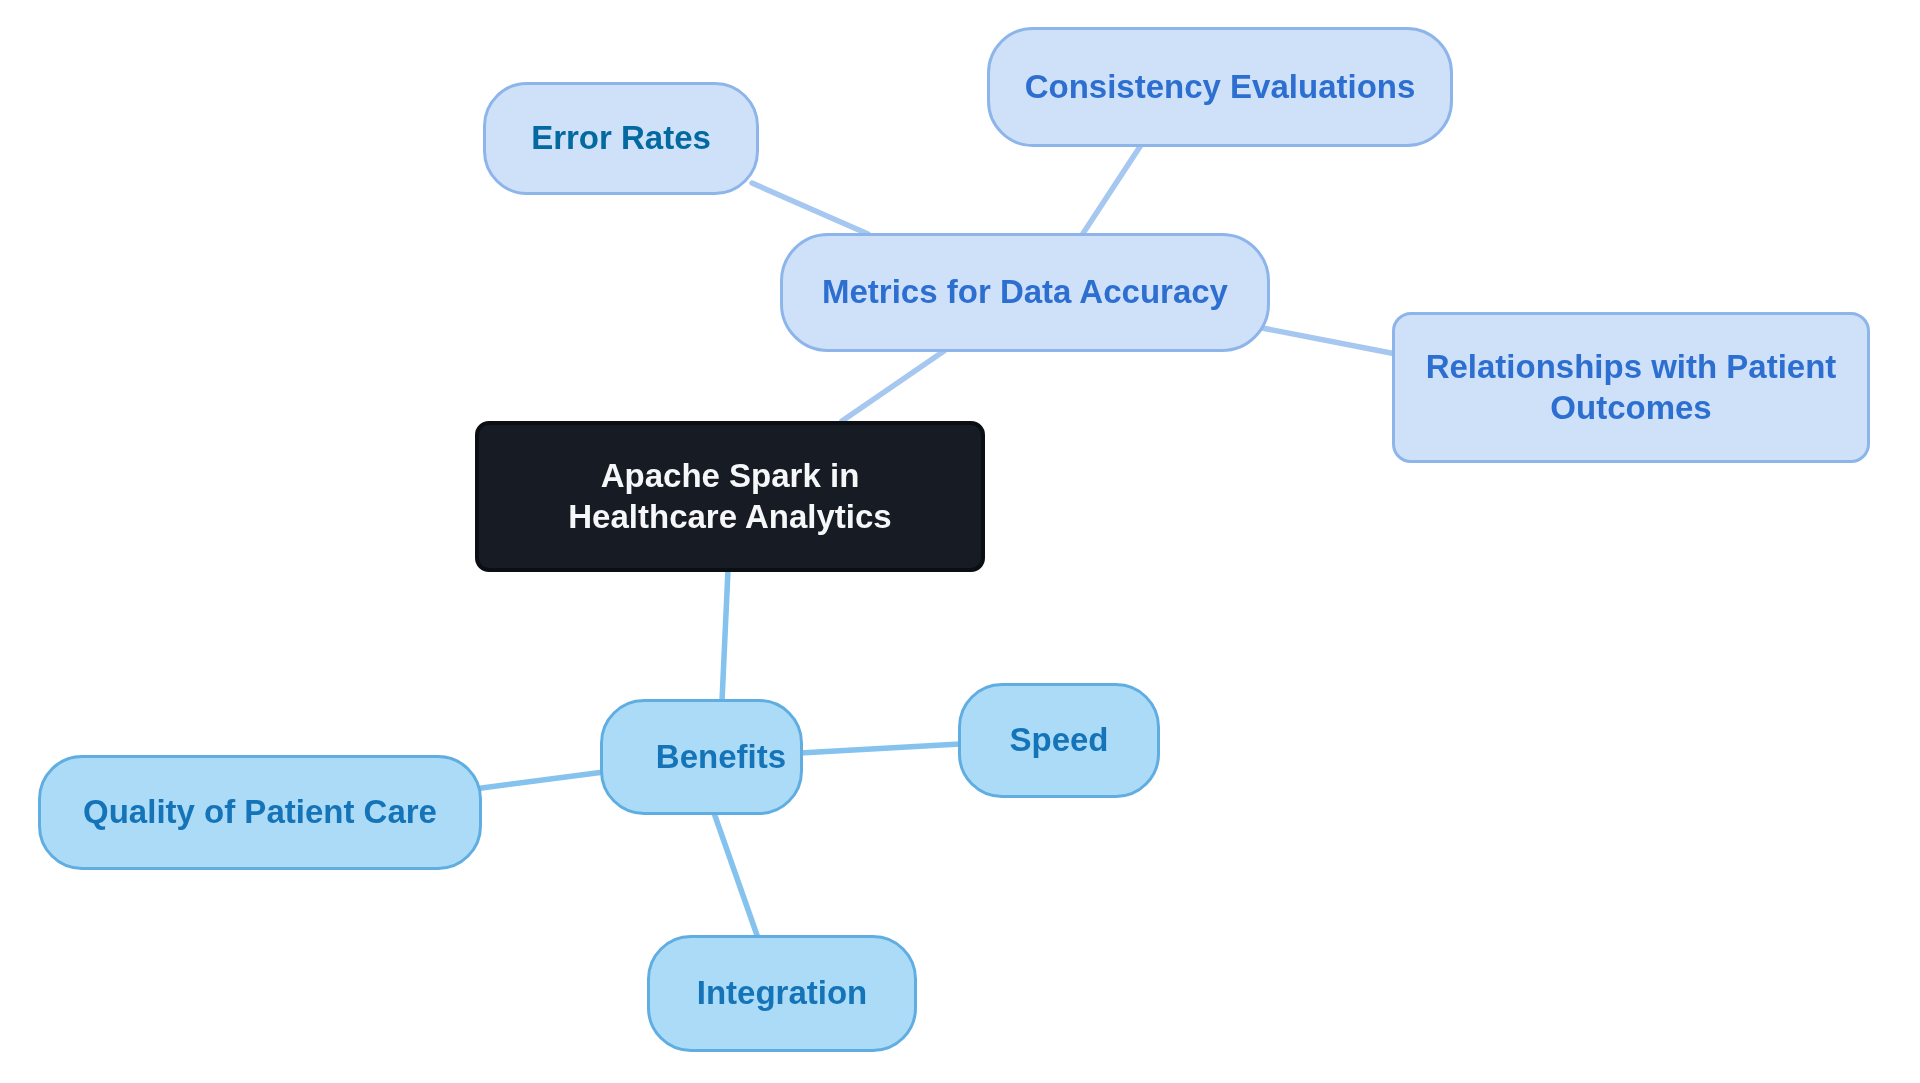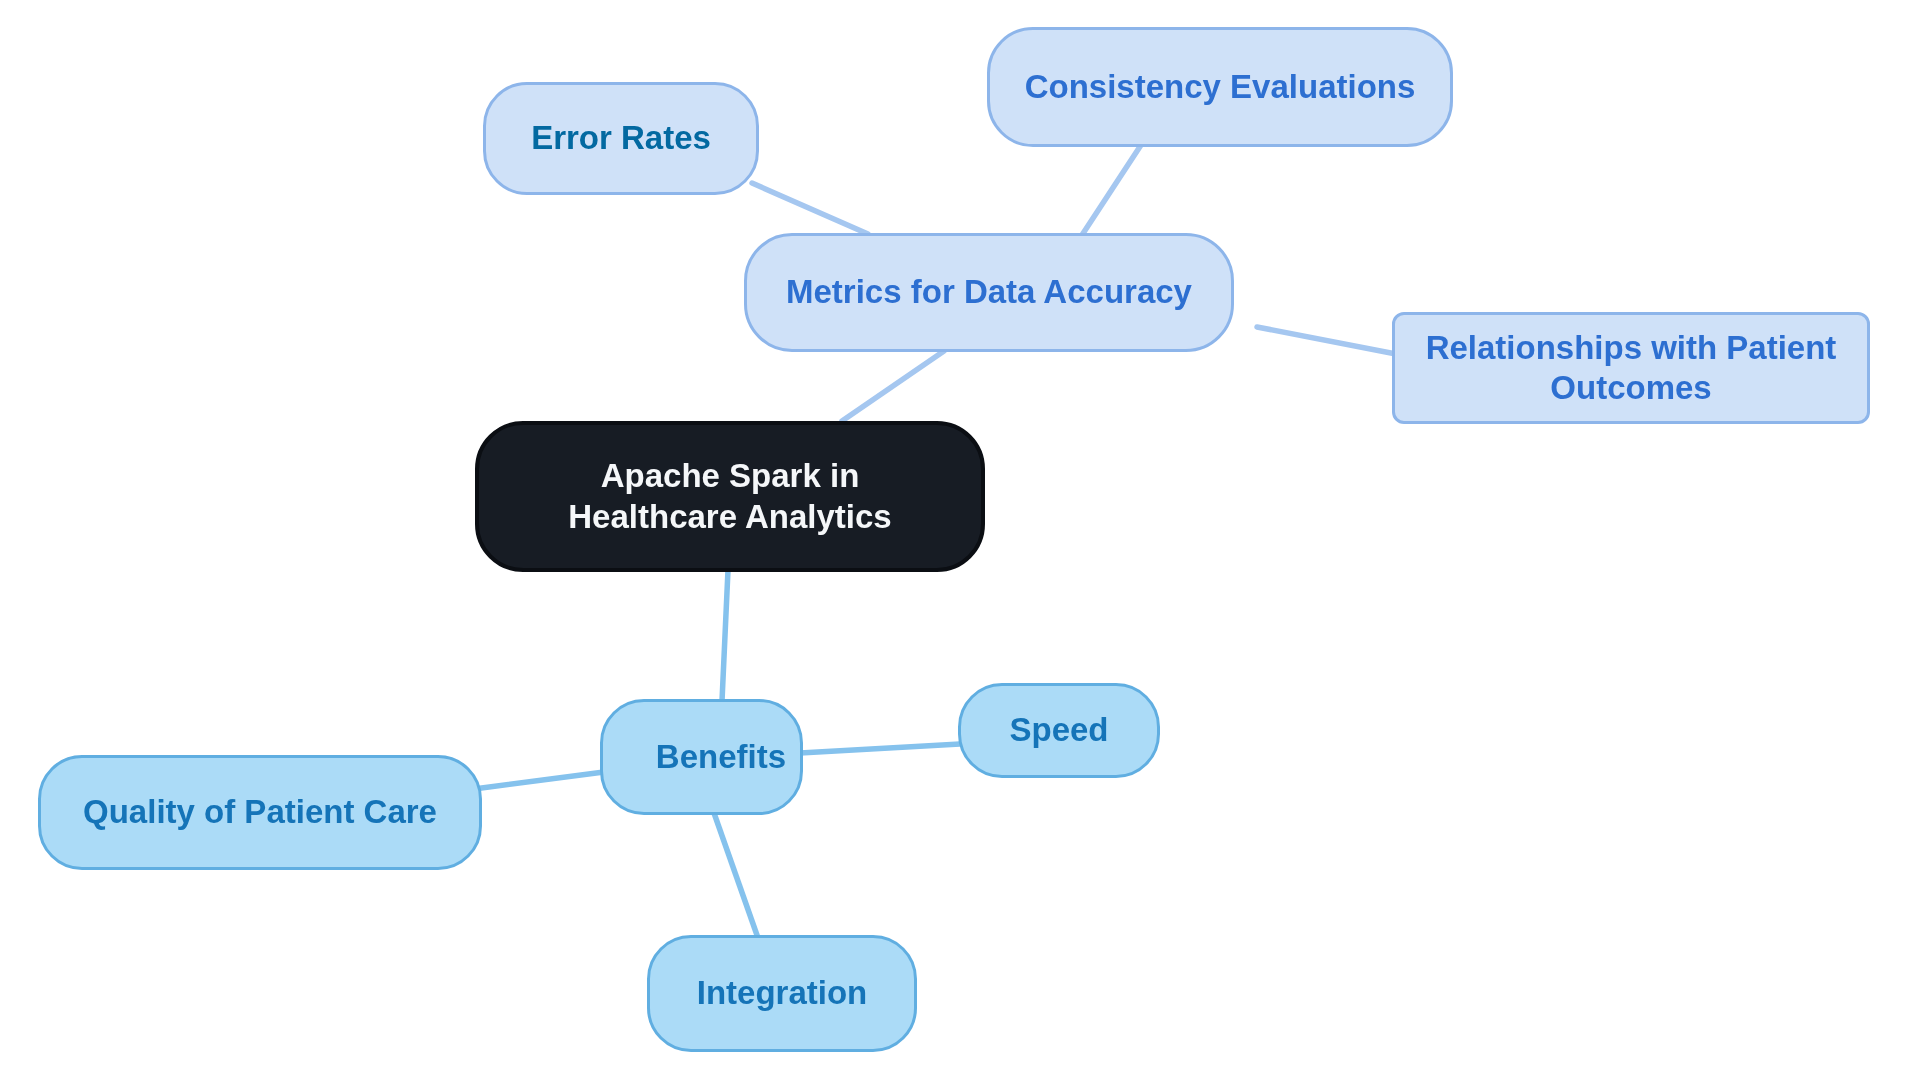--- a/index.html
+++ b/index.html
@@ -46,46 +46,46 @@
   }
   .node-root {
     left: 475px; top: 421px; width: 510px; height: 151px;
     border-radius: 48px;
     border: 4px solid;
     padding: 0 38px;
   }
   .node-branch, .node-leaf {
     border: 3px solid;
   }
-  .node-metrics        { left: 744px;  top: 233px; width: 490px; height: 119px; border-radius: 48px; padding: 0 28px; }
+  .node-metrics        { left: 780px;  top: 233px; width: 490px; height: 119px; border-radius: 48px; padding: 0 28px; }
   .node-error          { left: 483px;  top: 82px;  width: 276px; height: 113px; border-radius: 44px; padding: 0 20px; }
   .node-consistency    { left: 987px;  top: 27px;  width: 466px; height: 120px; border-radius: 46px; padding: 0 24px; }
-  .node-relationships  { left: 1392px; top: 312px; width: 478px; height: 112px; border-radius: 12px; padding: 0 28px; }
+  .node-relationships  { left: 1392px; top: 312px; width: 478px; height: 151px; border-radius: 19px; padding: 0 28px; }
   .node-benefits       { left: 600px;  top: 699px; width: 203px; height: 116px; border-radius: 44px; padding: 0 14px; }
-  .node-speed          { left: 958px;  top: 683px; width: 202px; height: 95px; border-radius: 44px; padding: 0 14px; }
+  .node-speed          { left: 958px;  top: 683px; width: 202px; height: 115px; border-radius: 44px; padding: 0 14px; }
   .node-quality        { left: 38px;   top: 755px; width: 444px; height: 115px; border-radius: 44px; padding: 4px 24px; }
   .node-integration    { left: 647px;  top: 935px; width: 270px; height: 117px; border-radius: 44px; padding: 0 18px; }
 </style>
 </head>
 <body>
 
 <div class="canvas">
 
   <svg class="edges" viewBox="0 0 1920 1083" xmlns="http://www.w3.org/2000/svg">
     <line x1="842" y1="421" x2="944" y2="351" style="stroke: rgb(165, 199, 240);"></line>
     <line x1="752" y1="183" x2="868" y2="234" style="stroke: rgb(165, 199, 240);"></line>
     <line x1="1141" y1="145" x2="1082" y2="235" style="stroke: rgb(165, 199, 240);"></line>
     <line x1="1257" y1="327" x2="1396" y2="354" style="stroke: rgb(165, 199, 240);"></line>
     <line x1="728" y1="570" x2="722" y2="701" style="stroke: rgb(133, 194, 237);"></line>
     <line x1="800" y1="753" x2="960" y2="744" style="stroke: rgb(133, 194, 237);"></line>
     <line x1="604" y1="772" x2="474" y2="789" style="stroke: rgb(133, 194, 237);"></line>
     <line x1="714" y1="813" x2="758" y2="938" style="stroke: rgb(133, 194, 237);"></line>
   </svg>
 
-  <div class="node node-root" style="background-color: rgb(23, 28, 36); border-color: rgb(11, 14, 19); color: rgb(245, 247, 249);">
+  <div class="node node-root" style="background-color: rgb(23, 28, 36); border-color: rgb(11, 14, 19); color: rgb(245, 247, 249); border-radius: 14px;">
     <span class="label">Apache Spark in Healthcare Analytics</span>
   </div>
 
   <div class="node node-branch node-metrics" style="background-color: rgb(207, 225, 248); border-color: rgb(141, 181, 234); color: rgb(45, 111, 209);">
     <span class="label">Metrics for Data Accuracy</span>
   </div>
 
   <div class="node node-leaf node-error" style="background-color: rgb(207, 225, 248); border-color: rgb(141, 181, 234); color: #0369a1;">
     <span class="label">Error Rates</span>
   </div>

